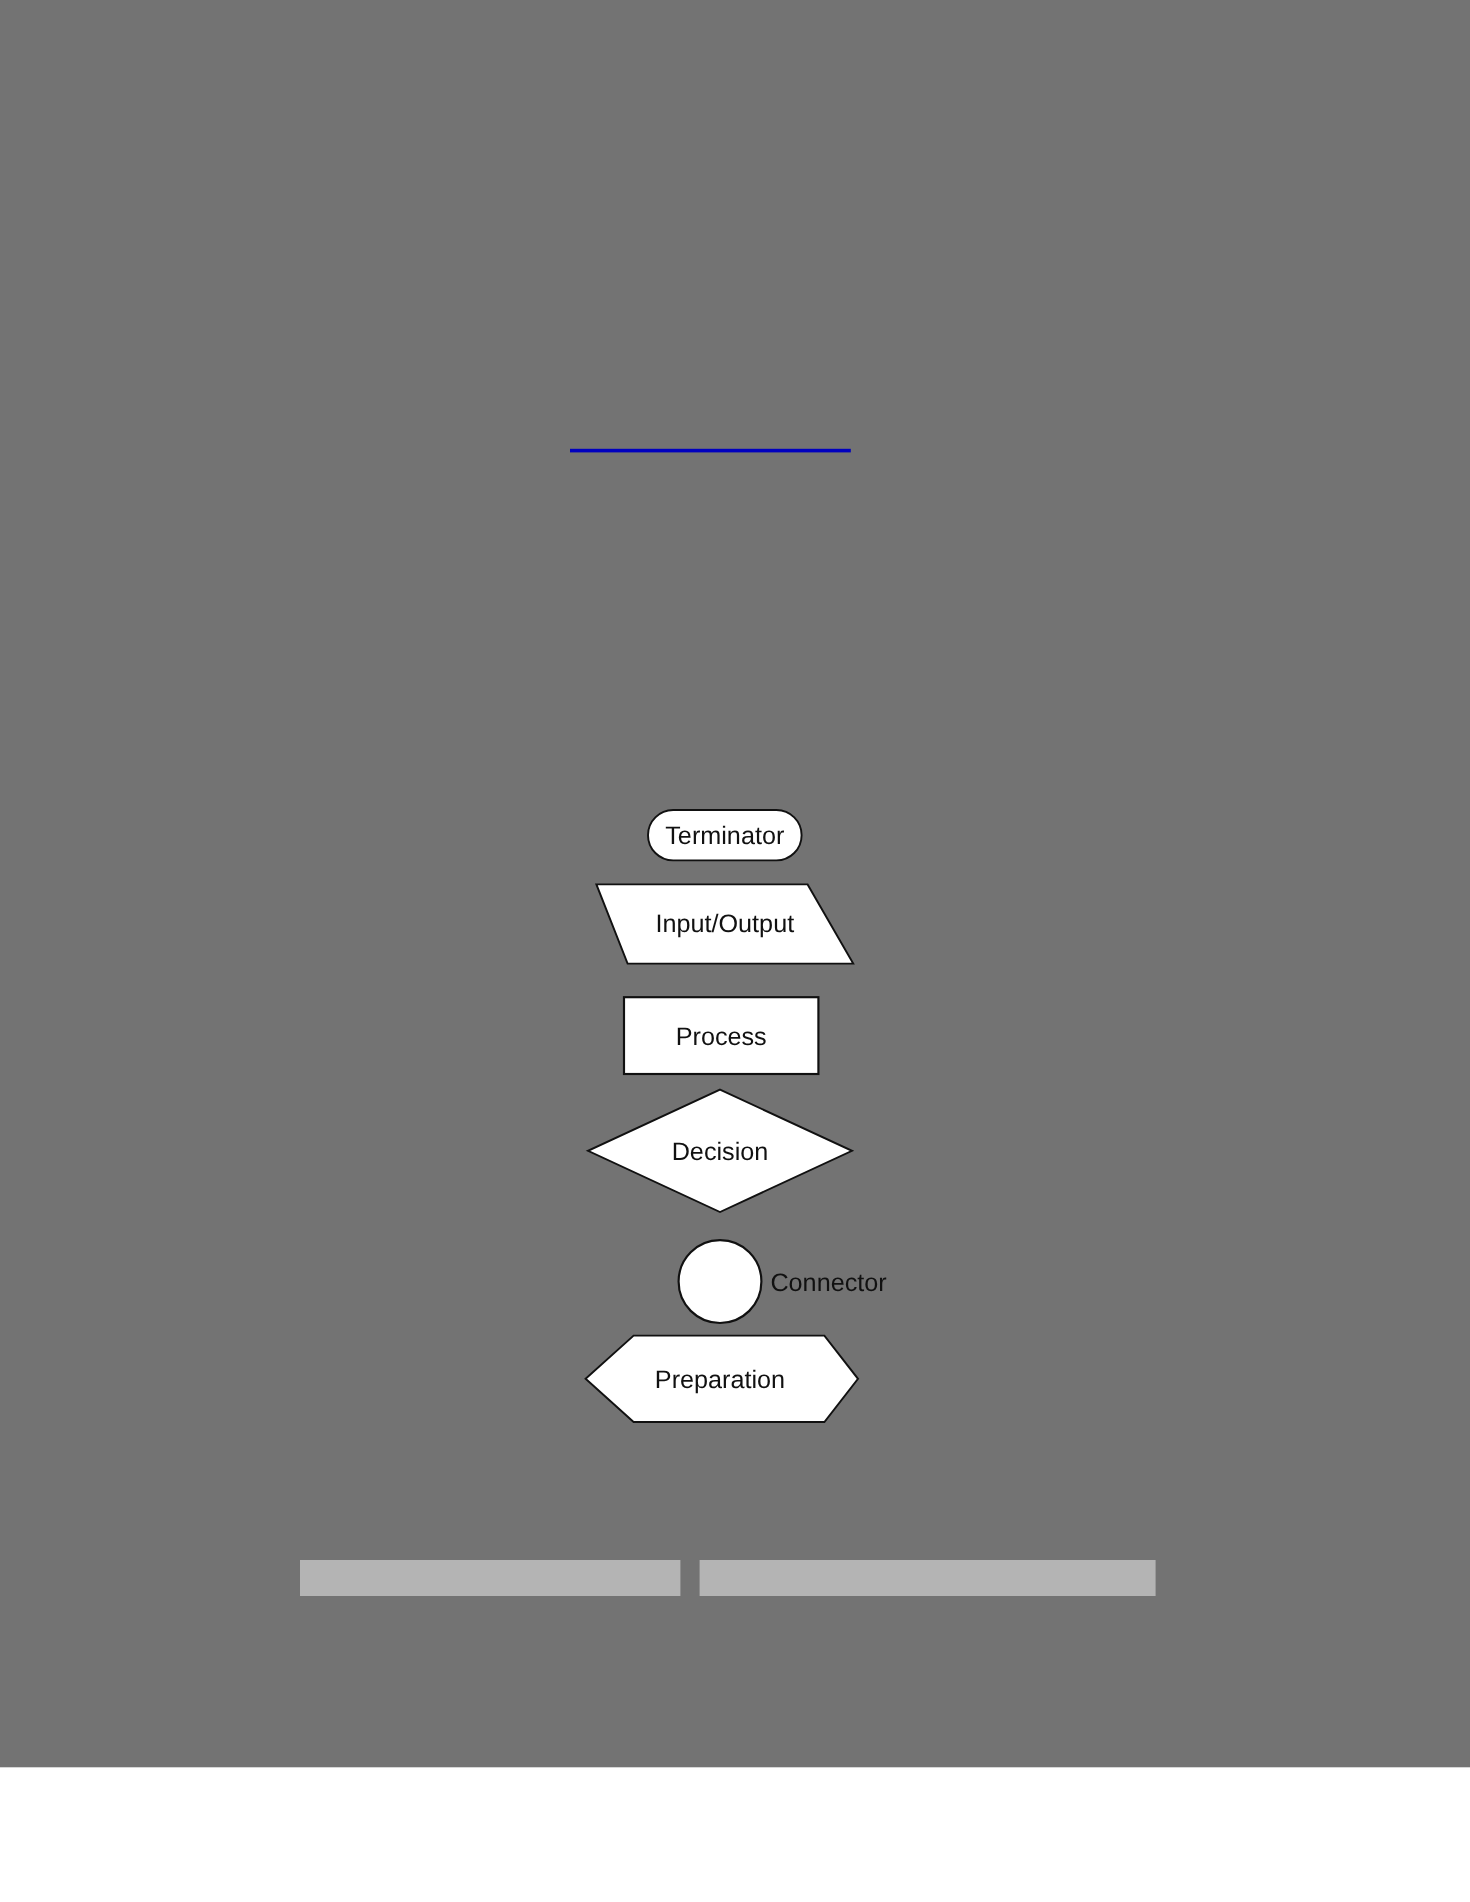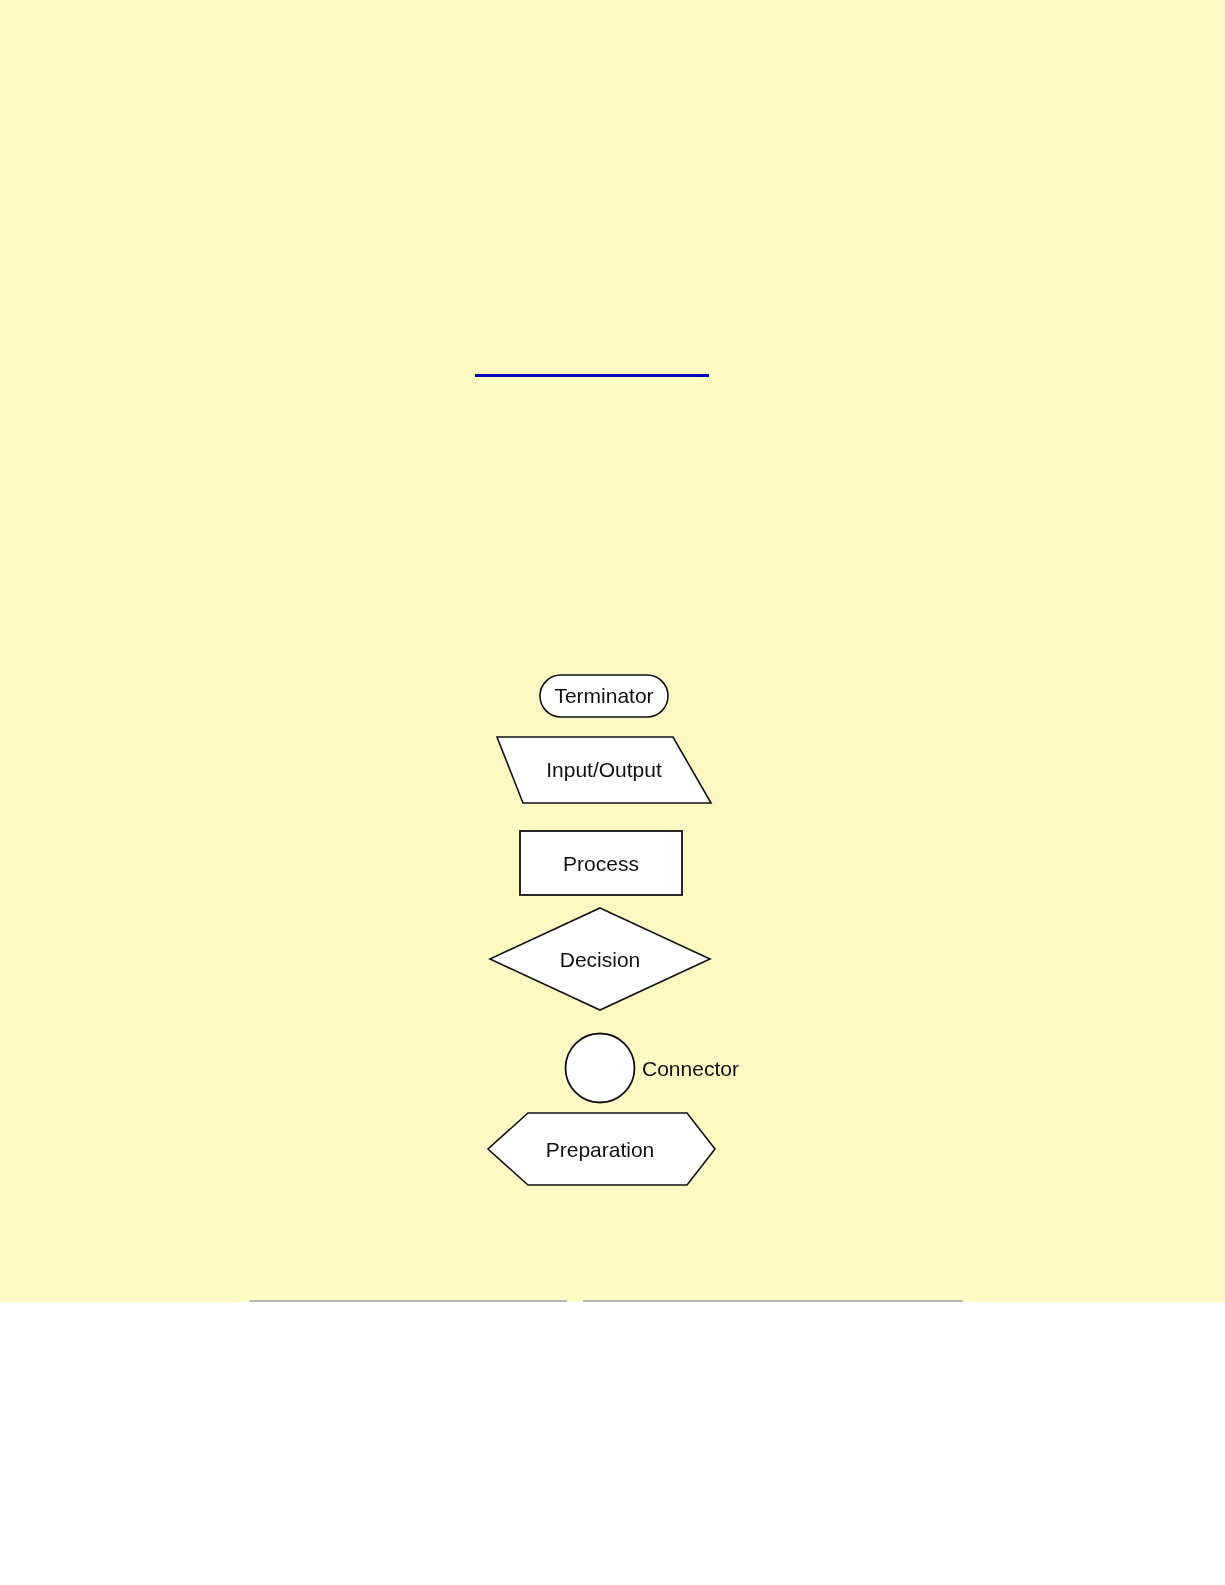--- a/index.html
+++ b/index.html
@@ -8,22 +8,22 @@
     padding: 0;
     background: #ffffff;
   }
   body {
     font-family: "Liberation Sans", sans-serif;
     color: #000000;
   }
   #page {
     position: relative;
     width: 1225px;
-    height: 1302px;
-    background: #fef9c3;
+    height: 1473px;
+    background: #737373;
     overflow: hidden;
   }
 
   
   .hyperlink {
     position: absolute;
     left: 475px;
     top: 356px;
     width: 234px;
     height: 18px;

